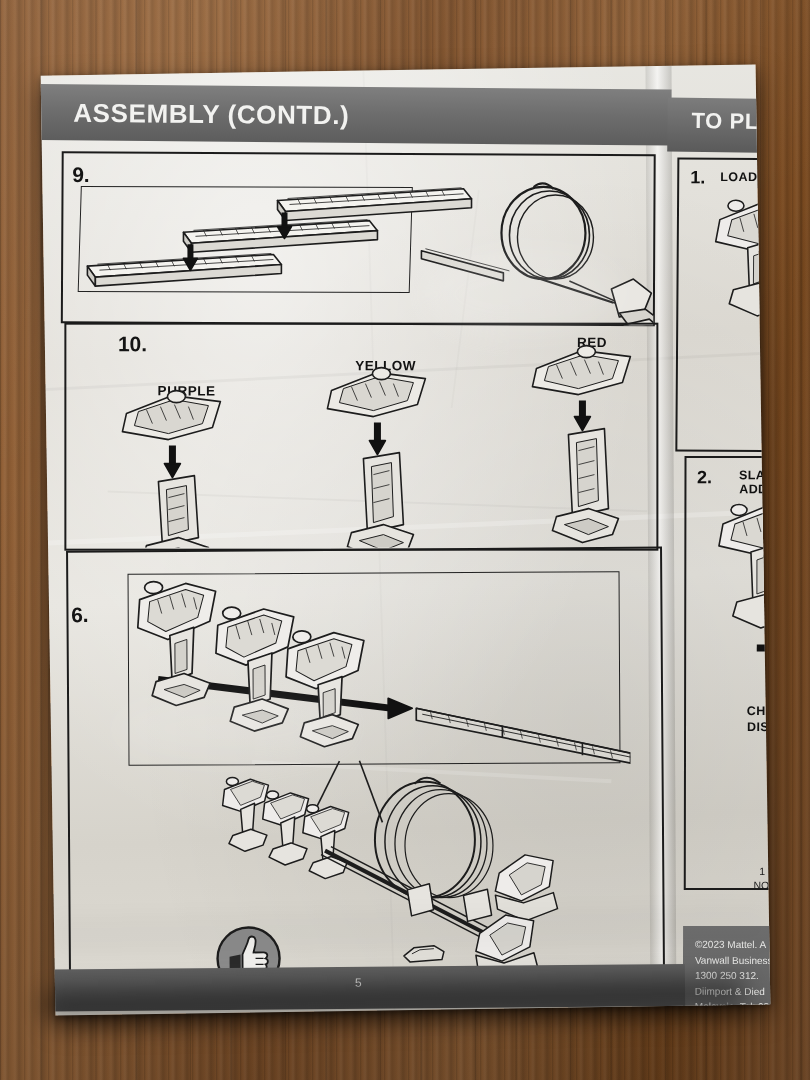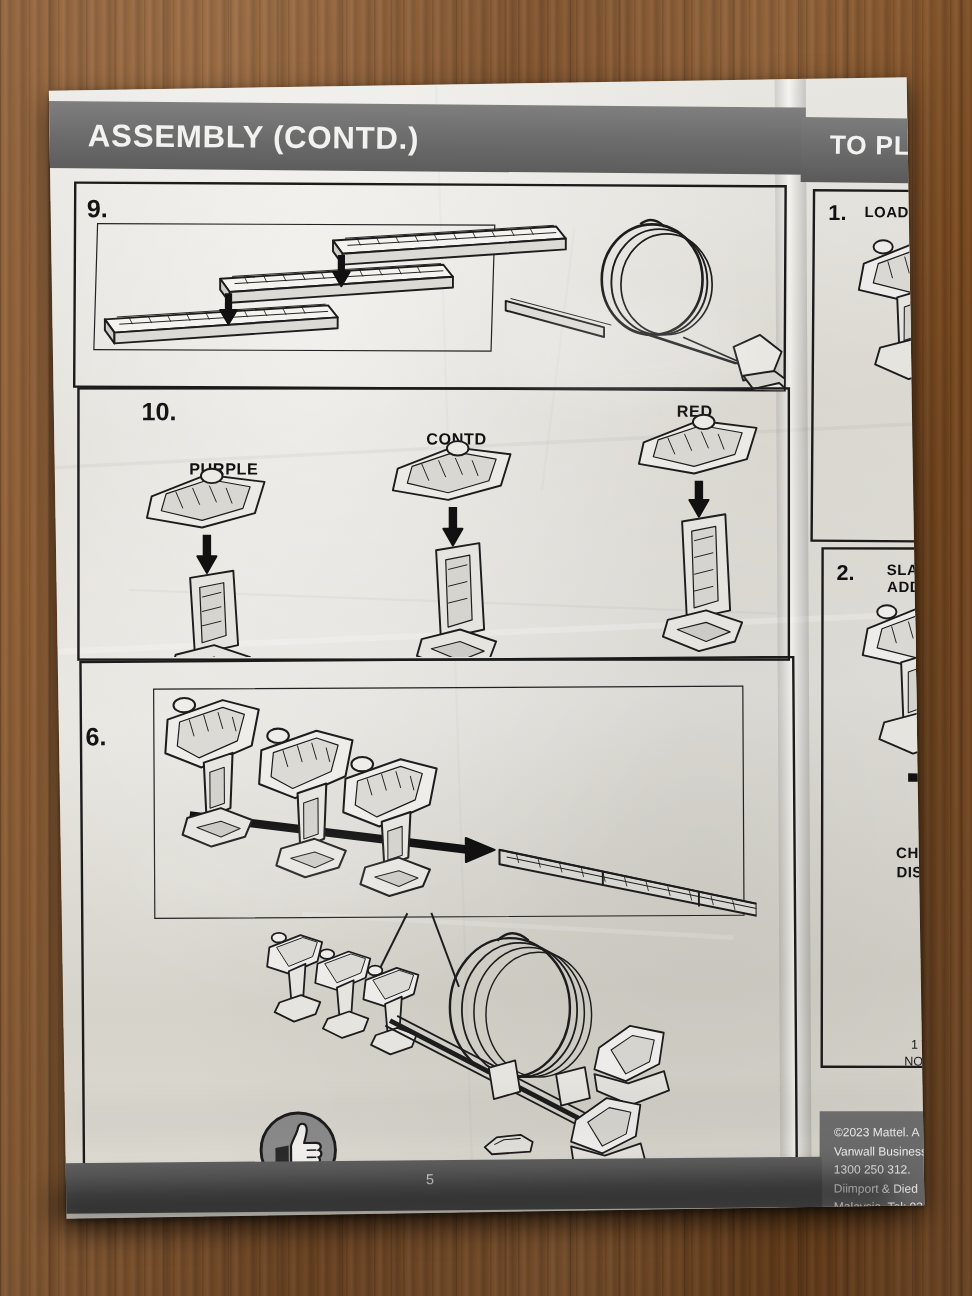--- a/index.html
+++ b/index.html
@@ -203,22 +203,22 @@
         <path d="M150 140 l26 -6 l14 12 l-28 10 Z" fill="#eceae5"></path>
         <path d="M162 156 l24 -6 l12 12 l-26 10 Z" fill="#d6d4ce"></path>
       </g>
     </g>
   </svg>
 
   <div class="panel p10"></div>
   <div class="stepnum s10">10.</div>
 
   <div class="colorlabel" style="left:112px;top:310px;transform:rotate(1deg);">PURPLE</div>
-  <div class="colorlabel" style="left:310px;top:288px;transform:rotate(1deg);">CONTD</div>
-  <div class="colorlabel" style="left:519px;top:268px;transform:rotate(1deg);">RED</div>
+  <div class="colorlabel" style="left:310px;top:288px;transform:rotate(1deg);">YELLOW</div>
+  <div class="colorlabel" style="left:532px;top:268px;transform:rotate(1deg);">RED</div>
 
   <svg class="ill" style="left:30px;top:262px;width:580px;height:215px;transform:rotate(0.9deg);" viewBox="0 0 580 215">
     <g fill="none" stroke="#1d1d1d" stroke-width="1.6" stroke-linejoin="round">
 
       <g transform="translate(40,55)">
 
         <path d="M10 26 L56 8 L104 14 L96 40 L52 52 L6 44 Z" fill="#eceae5"></path>
         <path d="M22 24 L58 12 L92 18 L86 36 L52 46 L18 38 Z" fill="#d9d7d1" stroke-width="1"></path>
         <path d="M30 22 l6 14 M44 19 l6 14 M58 17 l6 14 M72 19 l5 13" stroke-width="0.8"></path>
         <ellipse cx="60" cy="9" rx="9" ry="6" fill="#eceae5"></ellipse>

